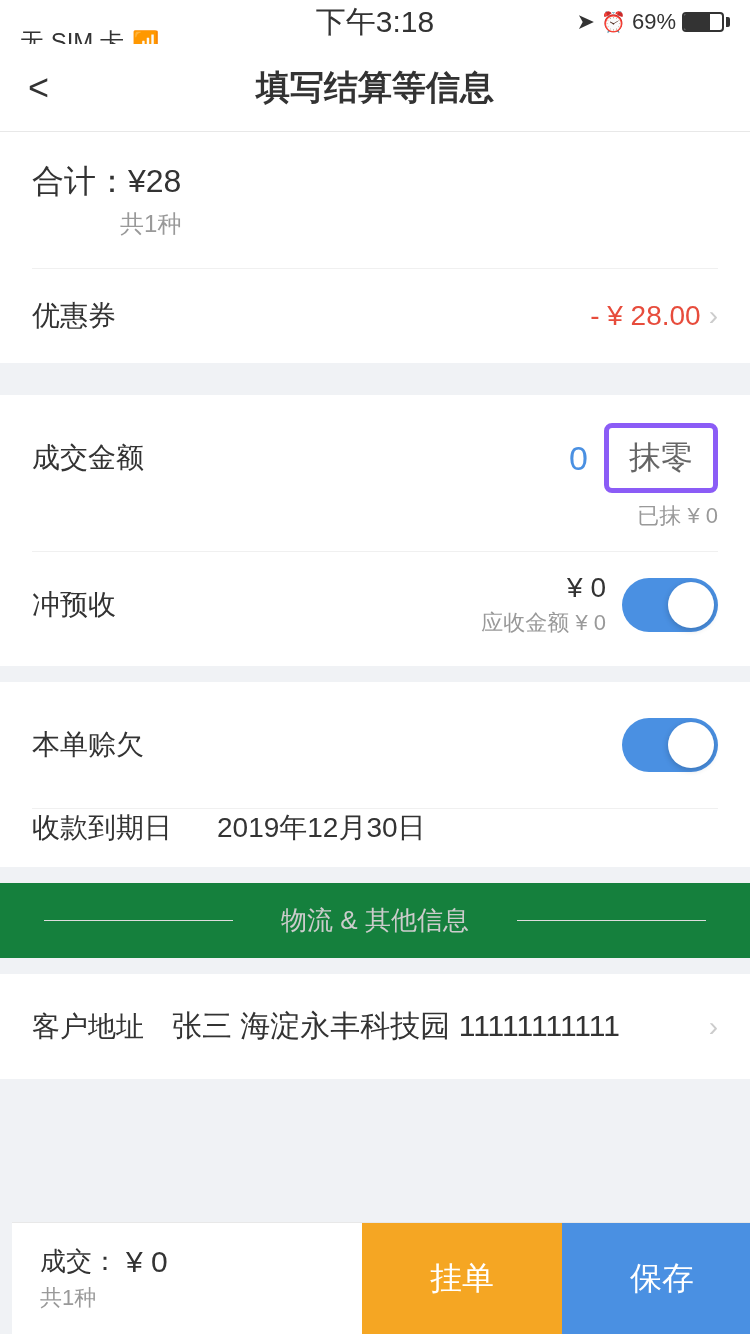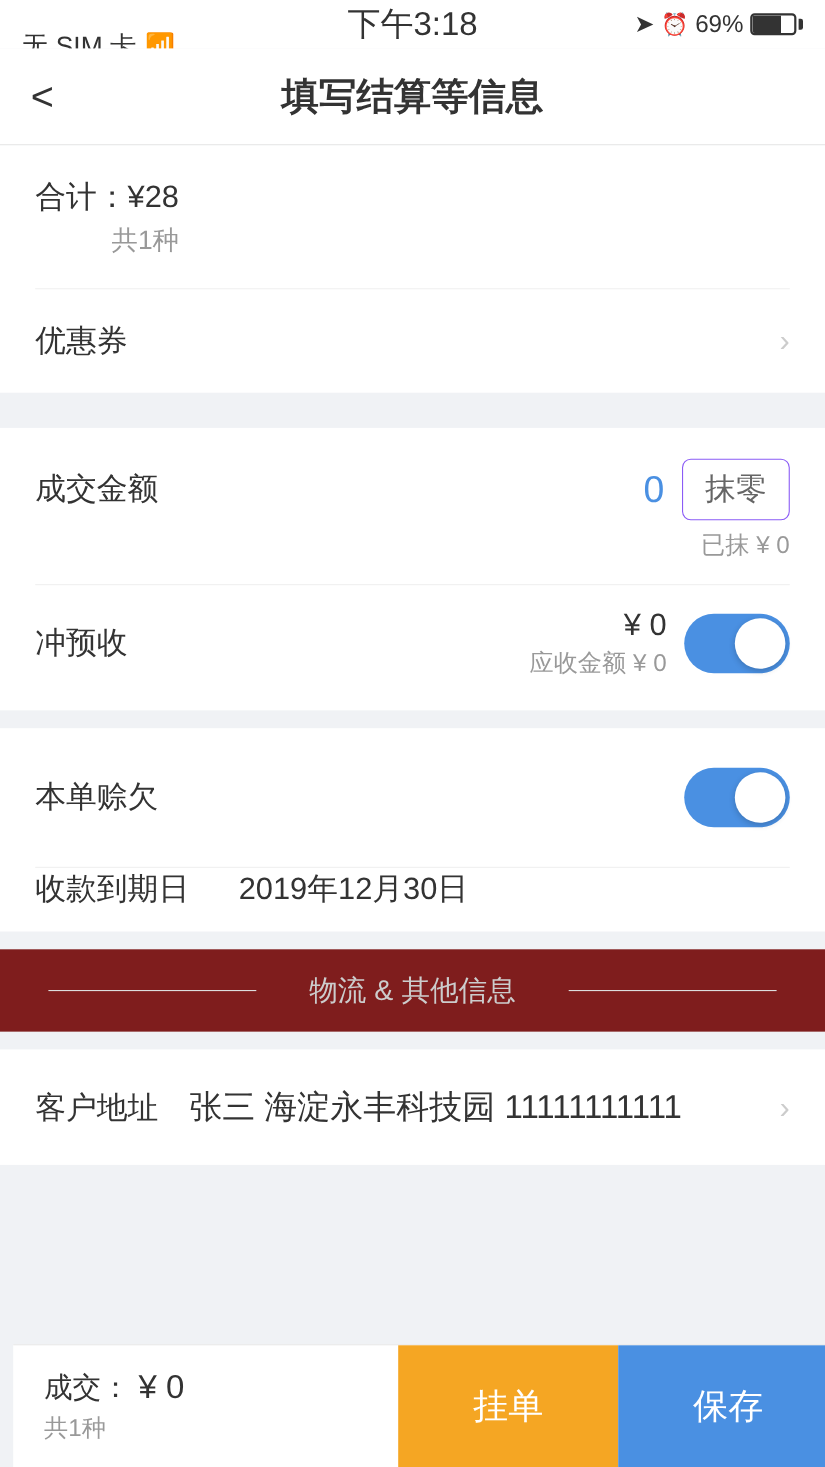--- a/index.html
+++ b/index.html
@@ -145,21 +145,21 @@
       border-radius: 12px 12px 0 0;
     }
     .customer-name {
       font-size: 30px;
       color: #333;
     }
     .customer-total {
       text-align: right;
     }
     .total-amount {
-      font-size: 28px;
+      font-size: 32px;
       color: #333;
     }
     .total-count {
       font-size: 24px;
       color: #999;
       margin-top: 4px;
     }
 
     
     .divider {
@@ -228,24 +228,24 @@
       display: flex;
       align-items: center;
       gap: 16px;
     }
     .transaction-amount {
       font-size: 34px;
       color: #4a90e2;
       font-weight: 500;
     }
     .round-btn {
-      border: 1px solid #8b5cf6;
+      border: 5px solid #8b5cf6;
       border-radius: 8px;
       padding: 8px 20px;
-      font-size: 28px;
+      font-size: 32px;
       color: #666;
       background: #fff;
       cursor: pointer;
     }
     .transaction-sub {
       text-align: right;
       padding: 0 32px 20px 32px;
       font-size: 22px;
       color: #999;
     }
@@ -327,21 +327,21 @@
     .due-date-label {
       color: #333;
     }
     .due-date-value {
       color: #333;
       margin-left: 37px;
     }
 
     
     .logistics-sep {
-      background: #7f1d1d;
+      background: #15803d;
       padding: 20px 12px;
       text-align: center;
     }
     .logistics-title {
       font-size: 26px;
       color: #ccc;
       position: relative;
       display: flex;
       align-items: center;
       justify-content: center;
@@ -479,20 +479,21 @@
         <div class="total-count">共1种</div>
       </div>
     </div>
 
     <div class="divider"></div>
 
     <div class="coupon-row">
       <span class="coupon-label">优惠券</span>
       <div class="coupon-right">
         <div class="coupon-info">
+          <div class="coupon-discount">- ¥ 28.00</div>
         </div>
         <span class="chevron-right">›</span>
       </div>
     </div>
   </div>
 
   <div class="section-sep"></div>
 
   <div class="transaction-card card">
     <div class="transaction-row">

